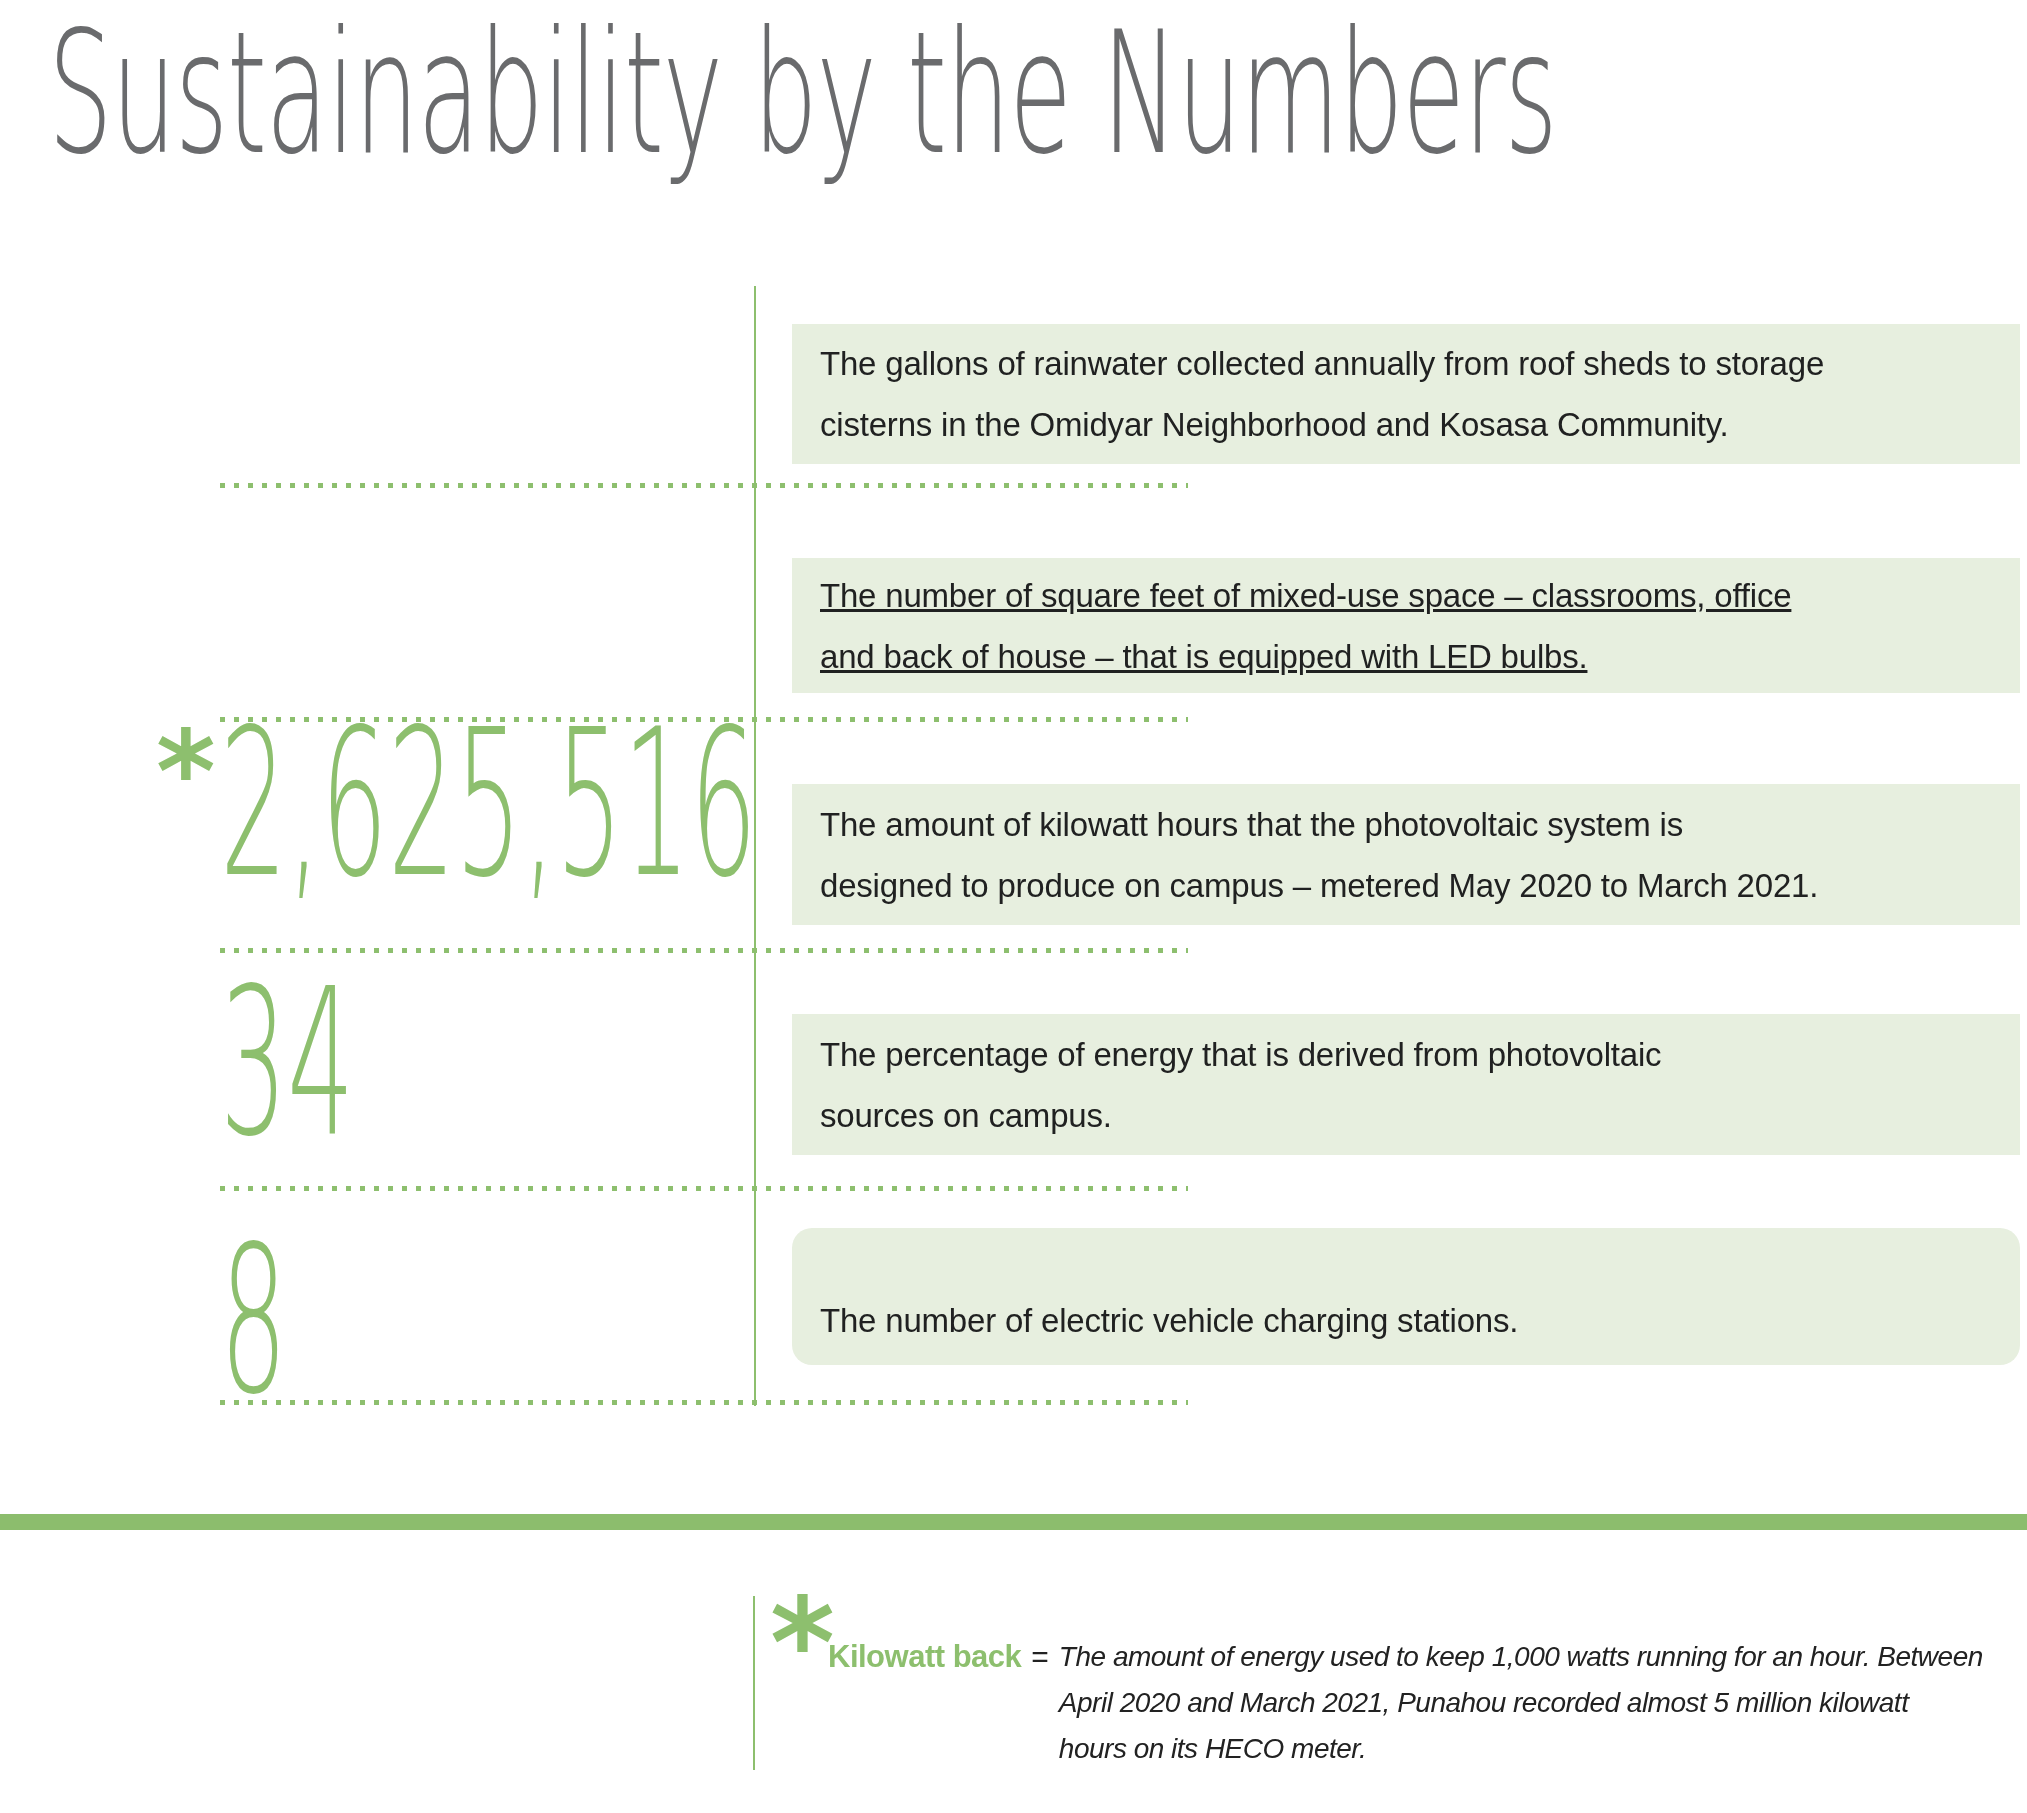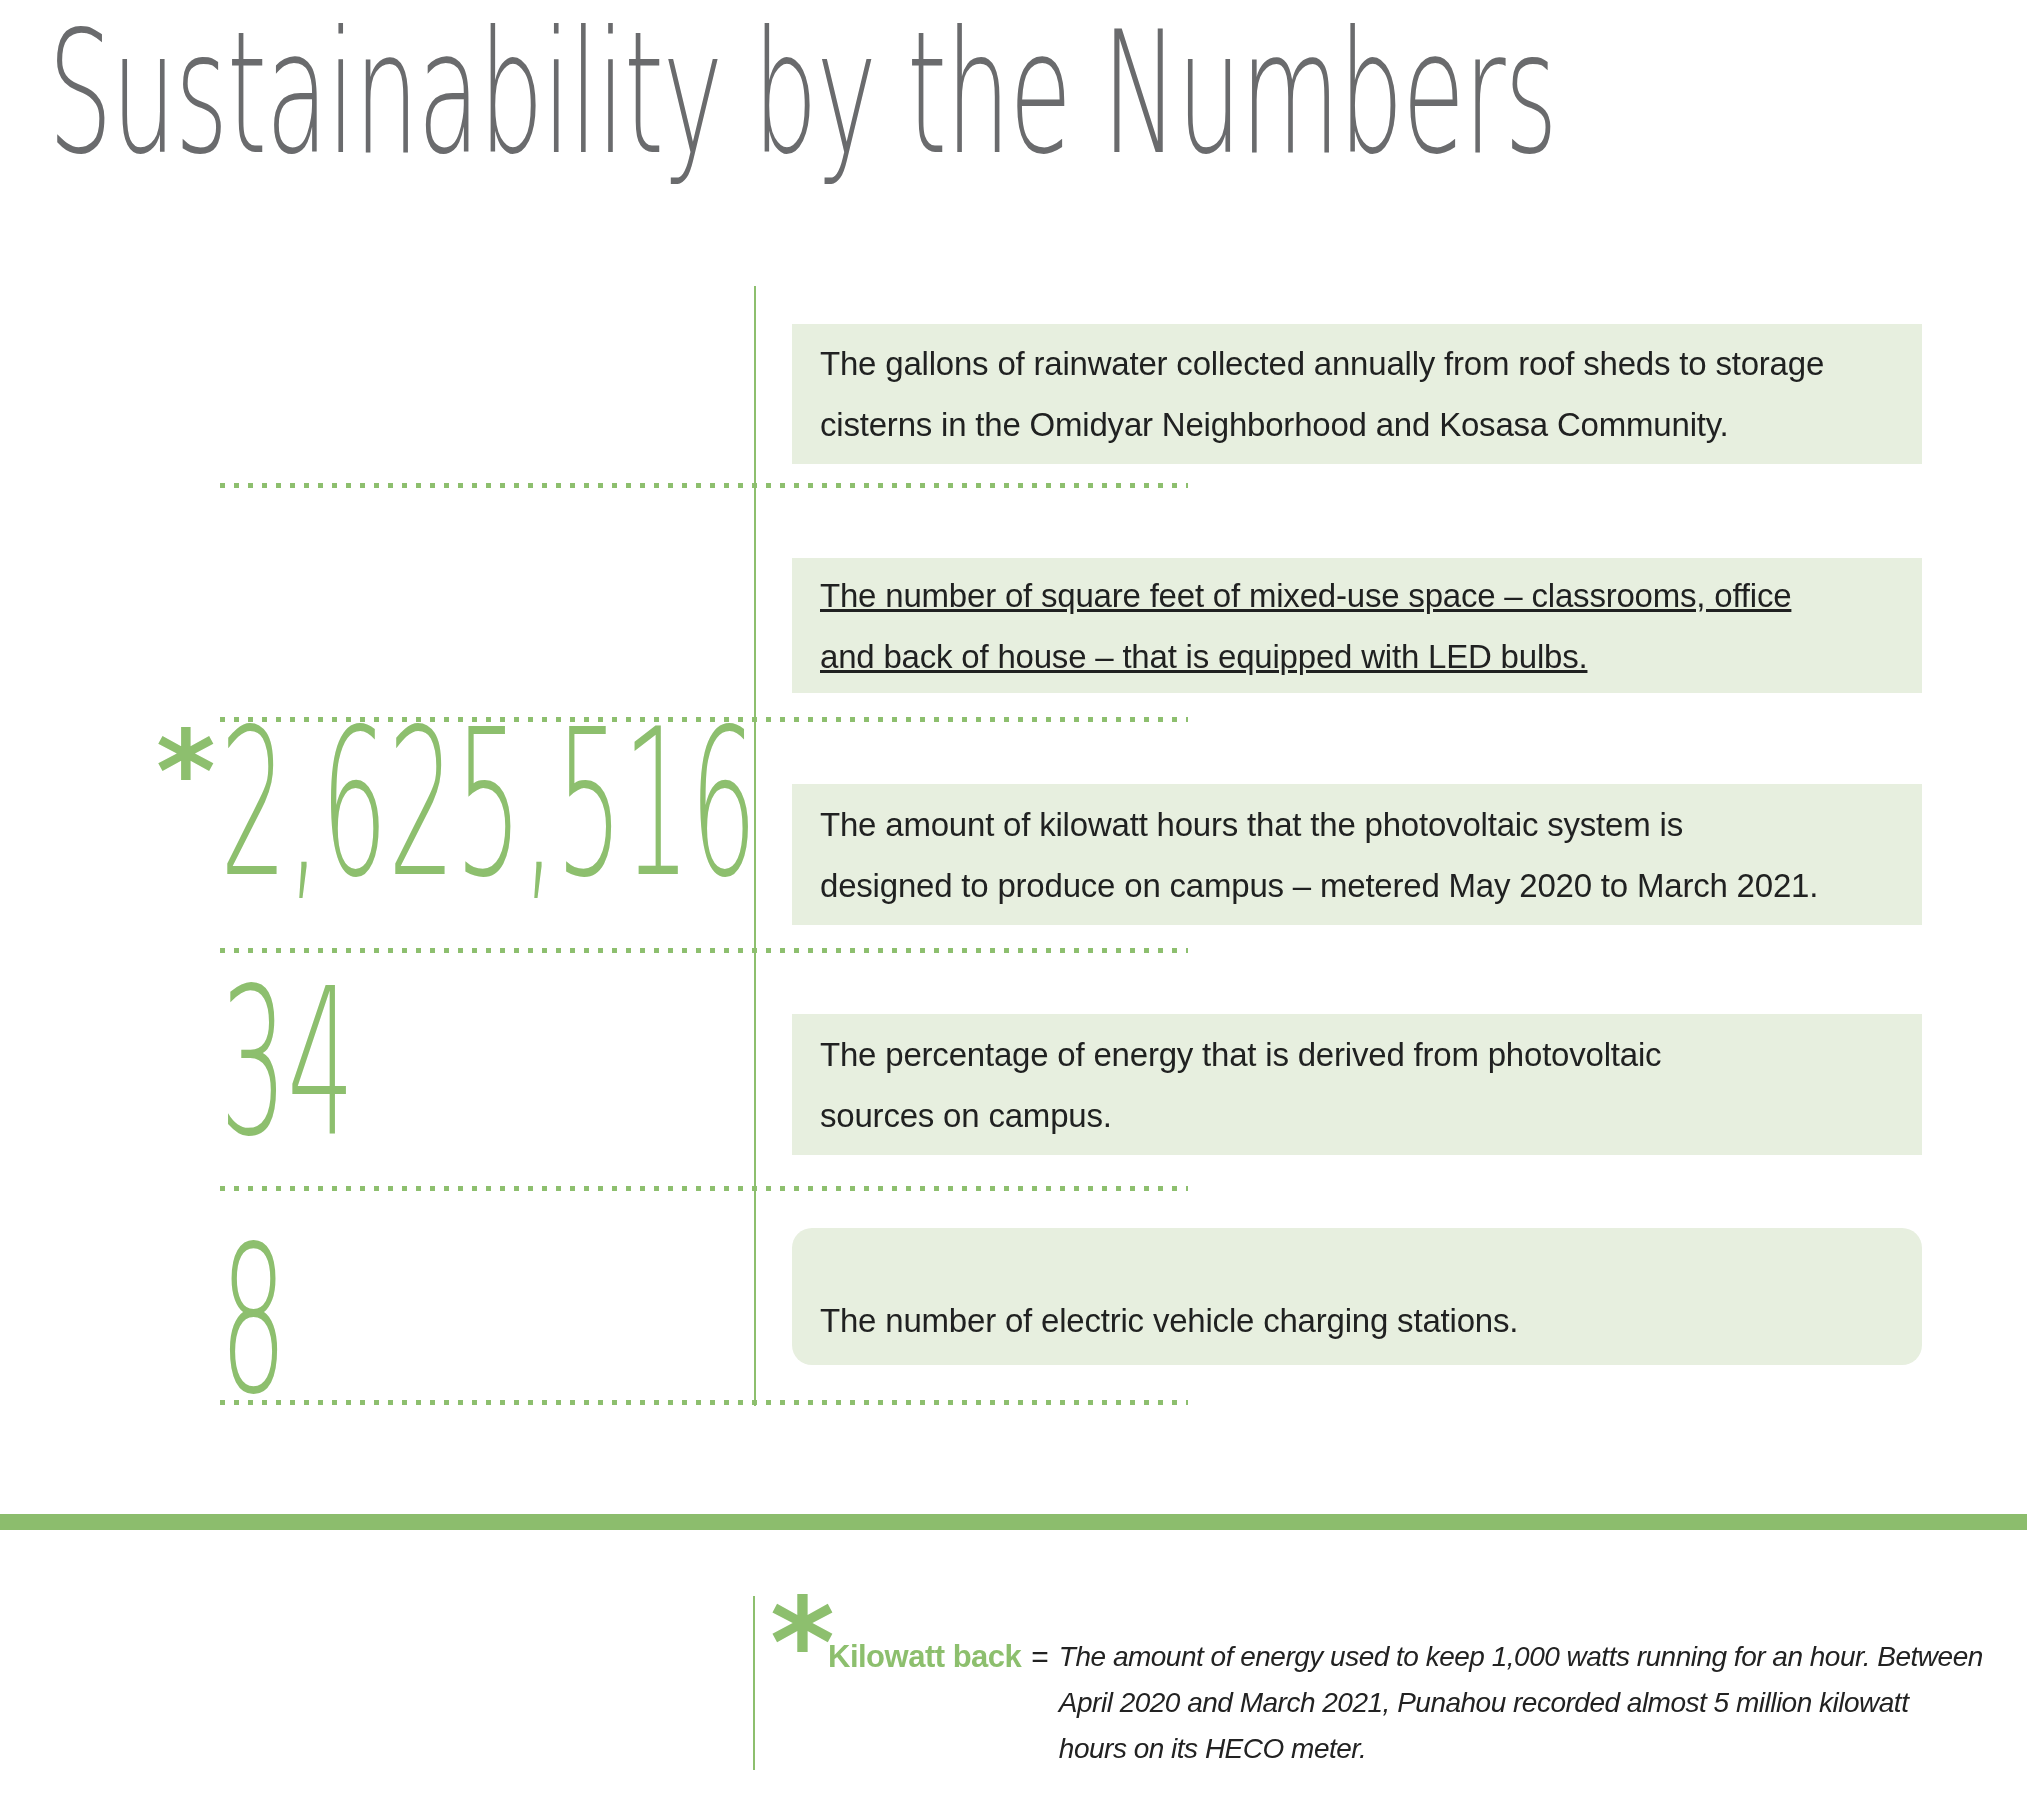--- a/index.html
+++ b/index.html
@@ -33,21 +33,21 @@
   .num-r5{top:1220px;}
 
   .ast{
     position:absolute;left:156px;top:716px;margin:0;
     font-size:114px;line-height:114px;font-weight:600;color:#8dbf6e;
     font-family:"DejaVu Sans",sans-serif;
   }
 
   
   .desc{
-    position:absolute;left:792px;width:1130px;box-sizing:border-box;
+    position:absolute;left:792px;width:1228px;box-sizing:border-box;
     background:#e7efdf;padding:0 28px;
     display:flex;flex-direction:column;justify-content:center;
     font-size:33px;line-height:61px;color:#202121;white-space:pre;
     letter-spacing:-0.2px;
   }
   .desc-r1{top:324px;height:140px;}
   .desc-r2{top:558px;height:135px;text-decoration:underline;}
   .desc-r3{top:784px;height:141px;}
   .desc-r4{top:1014px;height:141px;}
   .desc-r5{top:1228px;height:137px;justify-content:flex-end;padding-bottom:14px;border-radius:20px;}

